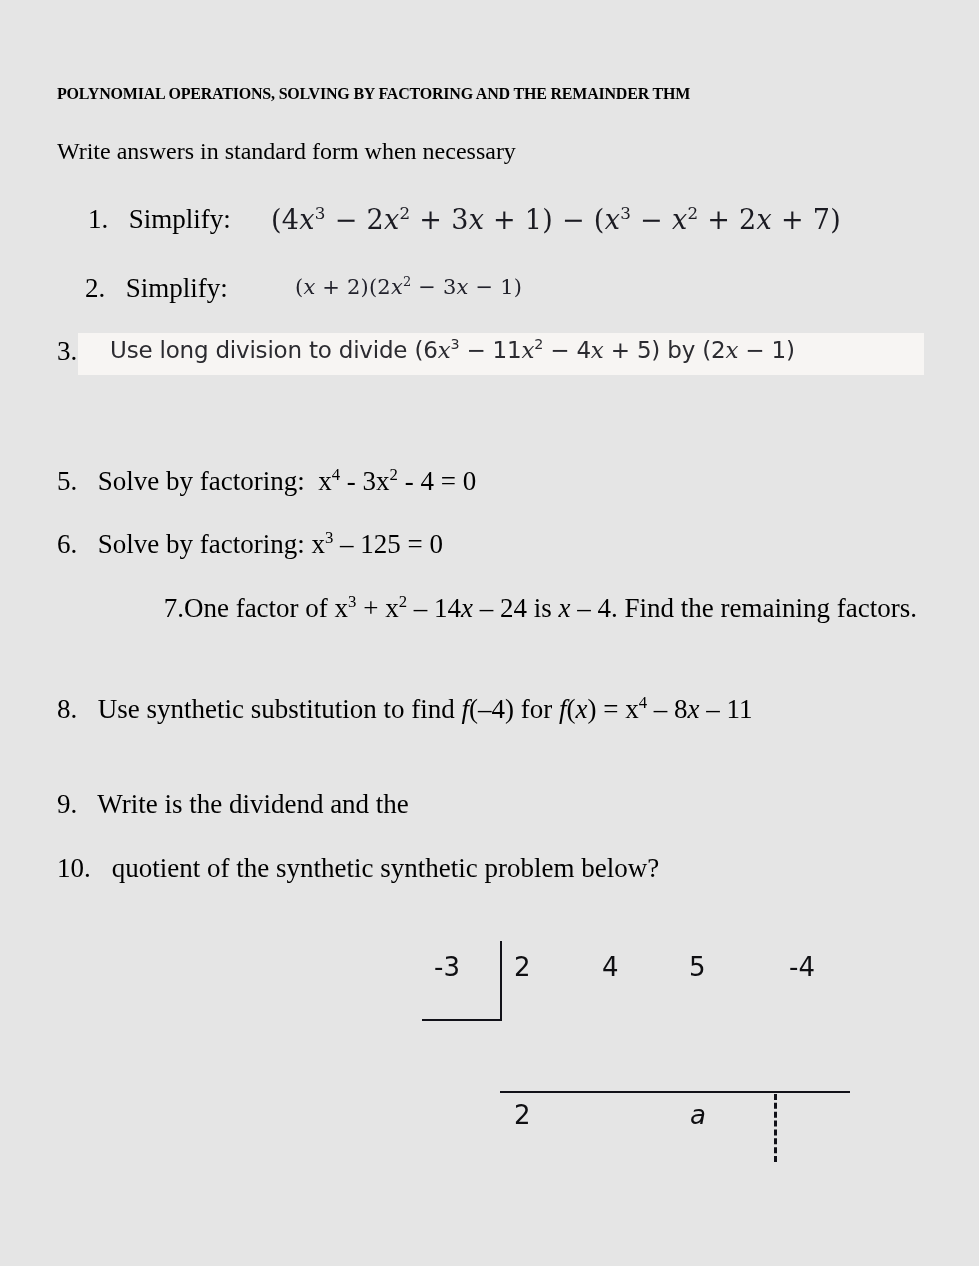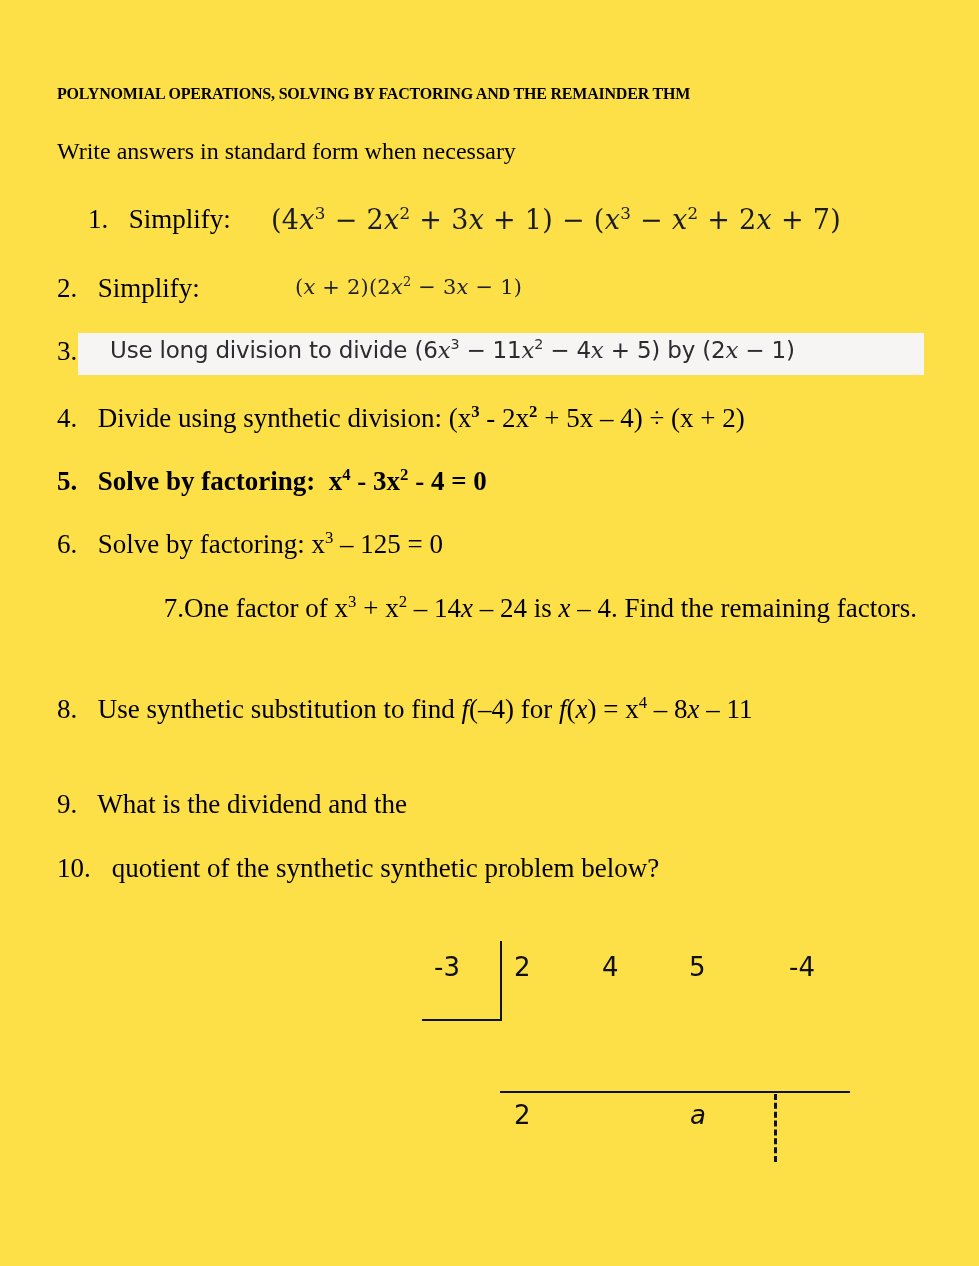--- a/index.html
+++ b/index.html
@@ -12,21 +12,21 @@
     height: 1266px;
     position: relative;
     font-family: "Liberation Serif", serif;
     color: #000000;
     overflow: hidden;
   }
 
   .page {
     position: absolute;
     inset: 0;
-    background: #fde047;
+    background: #e5e5e5;
   }
 
   
   .doc-title {
     position: absolute;
     left: 57px;
     top: 85px;
     font-family: "Liberation Serif", serif;
     font-weight: bold;
     font-size: 16px;
@@ -204,61 +204,57 @@
   <div class="instruction">Write answers in standard form when necessary</div>
 
   <div class="problem" style="top:203px;margin-left:31px;">
     <span class="num">1.</span>
     <span>Simplify:</span>
   </div>
   <div class="eqimg eq1">
     (4<span class="v">x</span><sup>3</sup> − 2<span class="v">x</span><sup>2</sup> + 3<span class="v">x</span> + 1) − (<span class="v">x</span><sup>3</sup> − <span class="v">x</span><sup>2</sup> + 2<span class="v">x</span> + 7)
   </div>
 
-  <div class="problem" style="top:272px;">
+  <div class="problem" style="top:272px;margin-left:28px;">
     <span class="num">2.</span>
     <span>Simplify:</span>
   </div>
   <div class="eqimg eq2">
     (<span class="v">x</span> + 2)(2<span class="v">x</span><sup>2</sup> − 3<span class="v">x</span> − 1)
   </div>
 
   <div class="p3-strip"></div>
   <div class="p3-num">3.</div>
   <div class="p3-text">
     Use long division to divide (6<span class="v">x</span><sup>3</sup> − 11<span class="v">x</span><sup>2</sup> − 4<span class="v">x</span> + 5) by (2<span class="v">x</span> − 1)
   </div>
 
-  <div class="problem" style="top:402px;">
-    <span class="num">4.</span>
-    <span>Divide using synthetic division: (x<sup><b>3</b></sup> - 2x<sup><b>2</b></sup> + 5x – 4) ÷ (x + 2)</span>
-  </div>
-
-  <div class="problem" style="top:465px;font-weight:bold;">
+
+  <div class="problem" style="top:465px;">
     <span class="num">5.</span>
     <span>Solve by factoring:&nbsp; x<sup>4</sup> - 3x<sup>2</sup> - 4 = 0</span>
   </div>
 
   <div class="problem" style="top:528px;">
     <span class="num">6.</span>
     <span>Solve by factoring: x<sup>3</sup> – 125 = 0</span>
   </div>
 
   <div class="problem wide" style="top:592px;">
     <span class="num">7.</span><span>One factor of x<sup>3</sup> + x<sup>2</sup> – 14<span class="it">x</span> – 24 is <span class="it">x</span> – 4. Find the remaining factors.</span>
   </div>
 
   <div class="problem" style="top:693px;">
     <span class="num">8.</span>
     <span>Use synthetic substitution to find <span class="it">f</span>(–4) for <span class="it">f</span>(<span class="it">x</span>) = x<sup>4</sup> – 8<span class="it">x</span> – 11</span>
   </div>
 
   <div class="problem" style="top:788px;">
     <span class="num">9.</span>
-    <span>What is the dividend and the</span>
+    <span>Write is the dividend and the</span>
   </div>
 
   <div class="problem" style="top:852px;">
     <span class="num" style="min-width:48px;">10.</span>
     <span>quotient of the synthetic synthetic problem below?</span>
   </div>
 
   <div class="synth">
     <div class="sd-divisor">-3</div>
 

